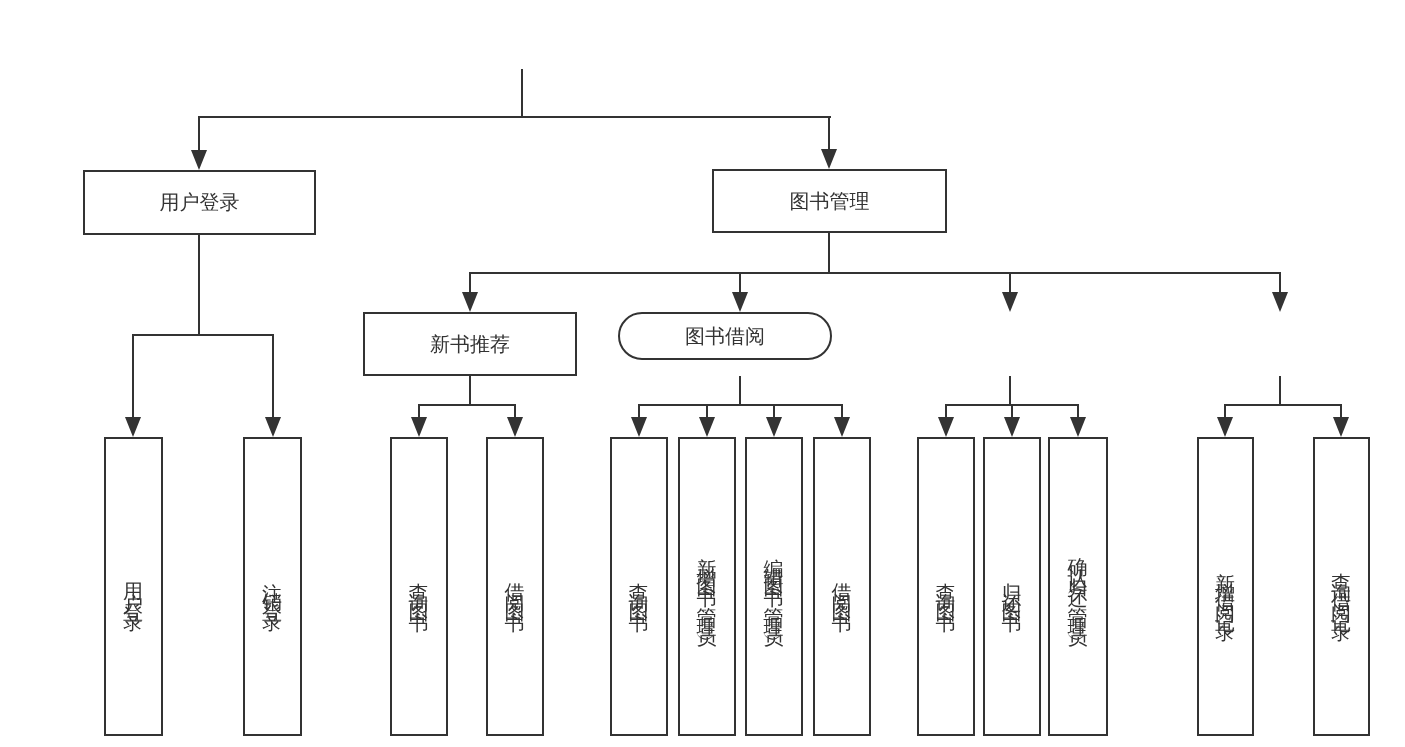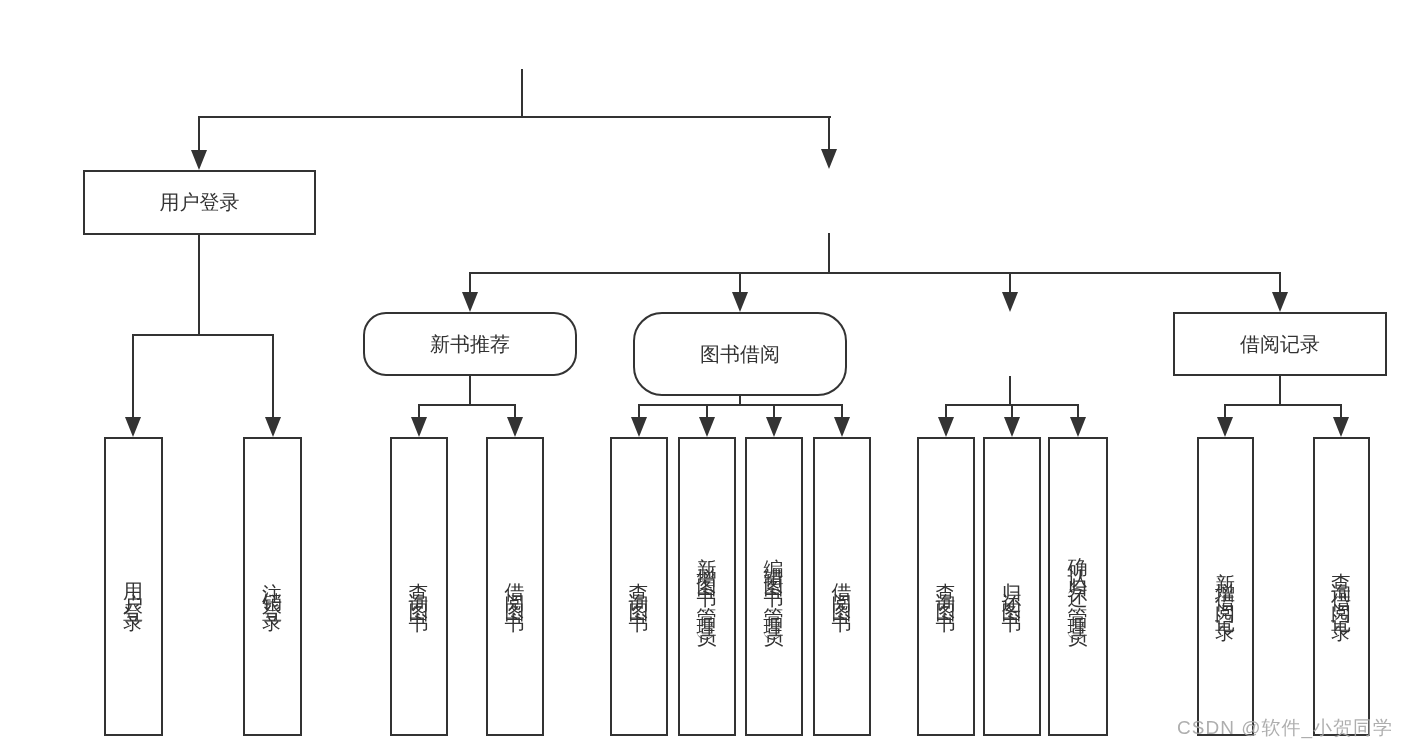--- a/index.html
+++ b/index.html
@@ -58,33 +58,33 @@
 </head>
 <body>
 
 <div id="stage">
 
 
   <div class="box" style="left:83px;top:170px;width:233px;height:65px;">
     <span>用户登录</span>
   </div>
 
+  <div class="box" style="left:712px;top:169px;width:235px;height:64px;">
+    <span>图书管理</span>
+  </div>
 
-  <div class="box" style="left:363px;top:312px;width:214px;height:64px;border-radius:23px;">
+  <div class="box" style="left:363px;top:312px;width:214px;height:64px;">
     <span>新书推荐</span>
   </div>
 
-  <div class="box" style="left:633px;top:312px;width:214px;height:84px;border-radius:29px;">
+  <div class="box" style="left:618px;top:312px;width:214px;height:48px;border-radius:29px;">
     <span>图书借阅</span>
   </div>
 
 
-  <div class="box" style="left:1173px;top:312px;width:214px;height:64px;">
-    <span>借阅记录</span>
-  </div>
 
   <div class="box" style="left:104px;top:437px;width:59px;height:299px;">
     <span class="vtext">用户登录</span>
   </div>
 
   <div class="box" style="left:243px;top:437px;width:59px;height:299px;">
     <span class="vtext">注销登录</span>
   </div>
 
   <div class="box" style="left:390px;top:437px;width:58px;height:299px;">
@@ -183,15 +183,14 @@
   <div class="vline" style="left:1077px;top:404px;height:15px;"></div>
   <div class="arrow" style="left:1070px;top:417px;"></div>
 
   <div class="vline" style="left:1279px;top:376px;height:30px;"></div>
   <div class="hline" style="left:1224px;top:404px;width:118px;"></div>
   <div class="vline" style="left:1224px;top:404px;height:15px;"></div>
   <div class="arrow" style="left:1217px;top:417px;"></div>
   <div class="vline" style="left:1340px;top:404px;height:15px;"></div>
   <div class="arrow" style="left:1333px;top:417px;"></div>
 
-  <div class="watermark">CSDN @软件_小贺同学</div>
 
 </div>
 
 </body></html>

